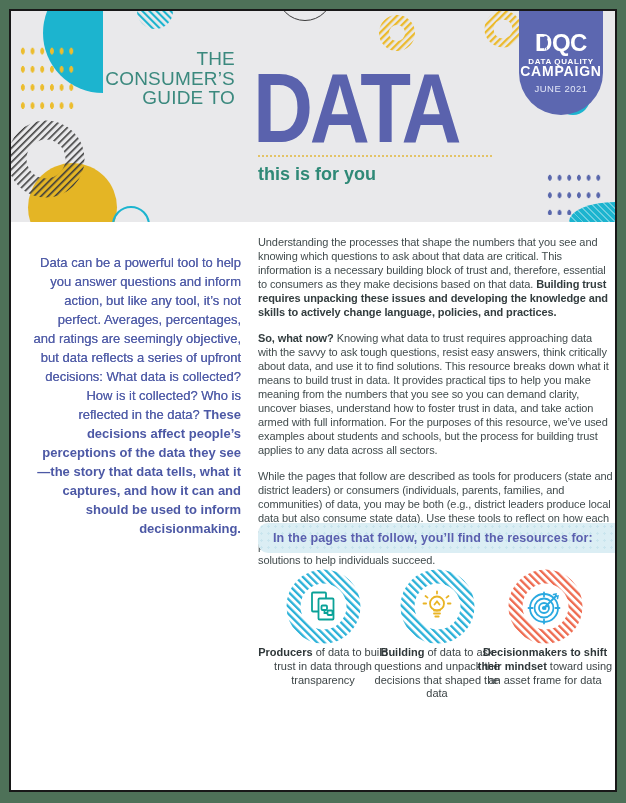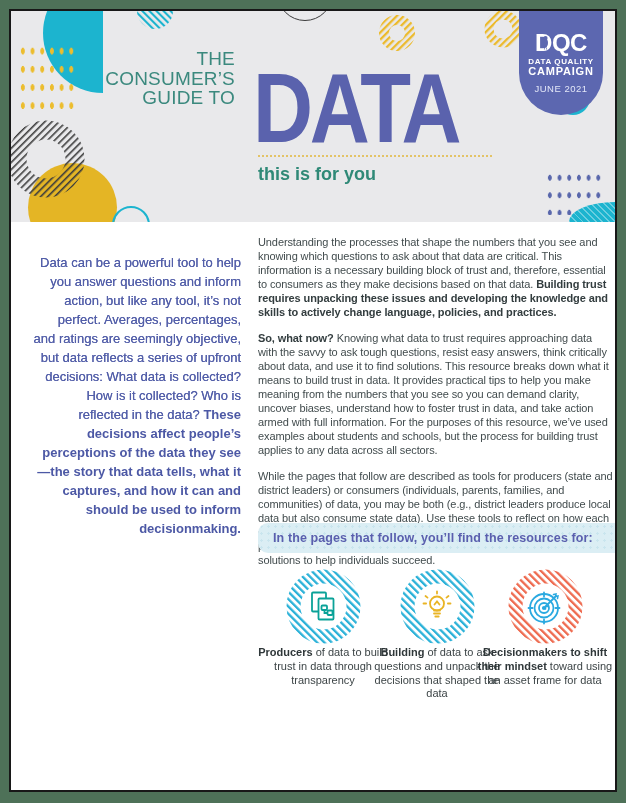--- a/index.html
+++ b/index.html
@@ -43,21 +43,21 @@
   .subtitle{position:absolute;left:247px;top:152px;font-size:18px;line-height:22px;font-weight:700;
     color:#2f8977;}
   .subtitle span{display:block;}
 
   .badge{position:absolute;left:508px;top:0;width:84px;height:104px;background:#5c67b0;
     border-radius:0 0 42px 42px;z-index:4;text-align:center;color:#fff;}
   .badge .logo{position:relative;display:block;margin-top:20px;font-size:24px;font-weight:700;
     letter-spacing:-.5px;line-height:24px;}
   .badge .bird{position:absolute;left:21px;top:24px;}
   .badge .org1{margin-top:2px;font-size:8px;font-weight:700;letter-spacing:.6px;line-height:9px;}
-  .badge .org2{font-size:11px;font-weight:700;letter-spacing:.8px;line-height:11px;}
+  .badge .org2{font-size:14px;font-weight:700;letter-spacing:.8px;line-height:11px;}
   .badge .date{margin-top:6px;font-size:9.5px;color:#e3e7f8;letter-spacing:.5px;}
 
   
   .sidebar-text{position:absolute;left:22px;top:229px;width:208px;text-align:right;
     font-size:13px;line-height:19px;color:#535fa9;}
   .sidebar-text .semi{text-shadow:0 0 .5px #535fa9;}
   .sidebar-text strong{color:#4c58a5;}
 
   .main-text{position:absolute;left:247px;top:224px;width:356px;font-size:11px;line-height:14px;
     color:#414b4d;letter-spacing:-.1px;}

